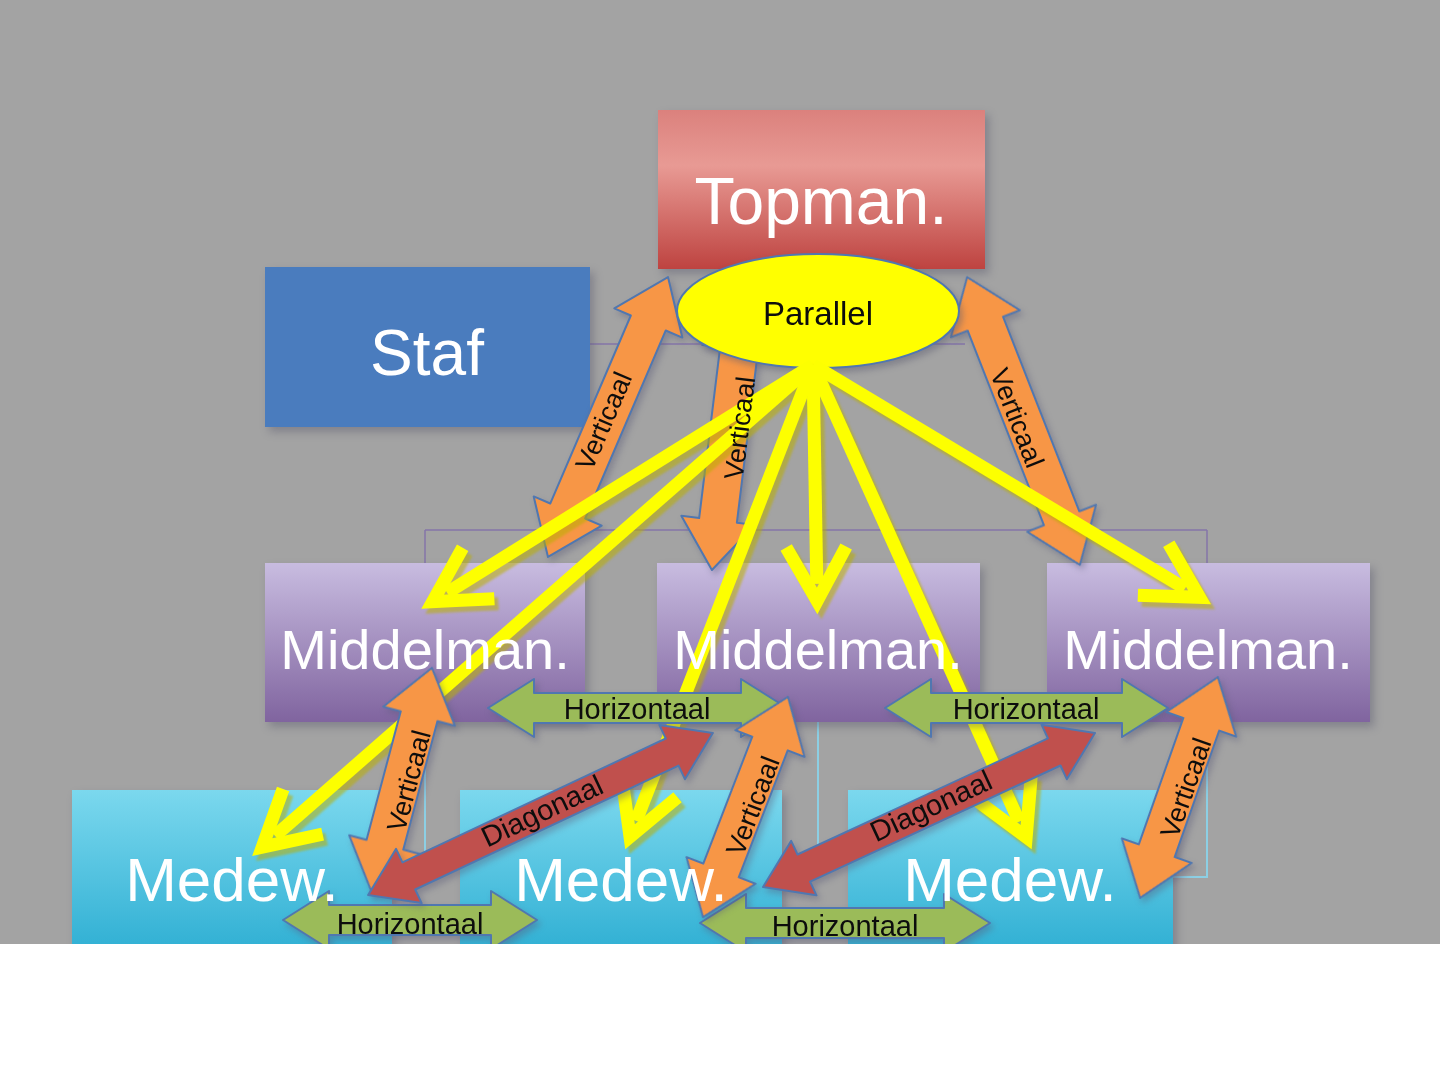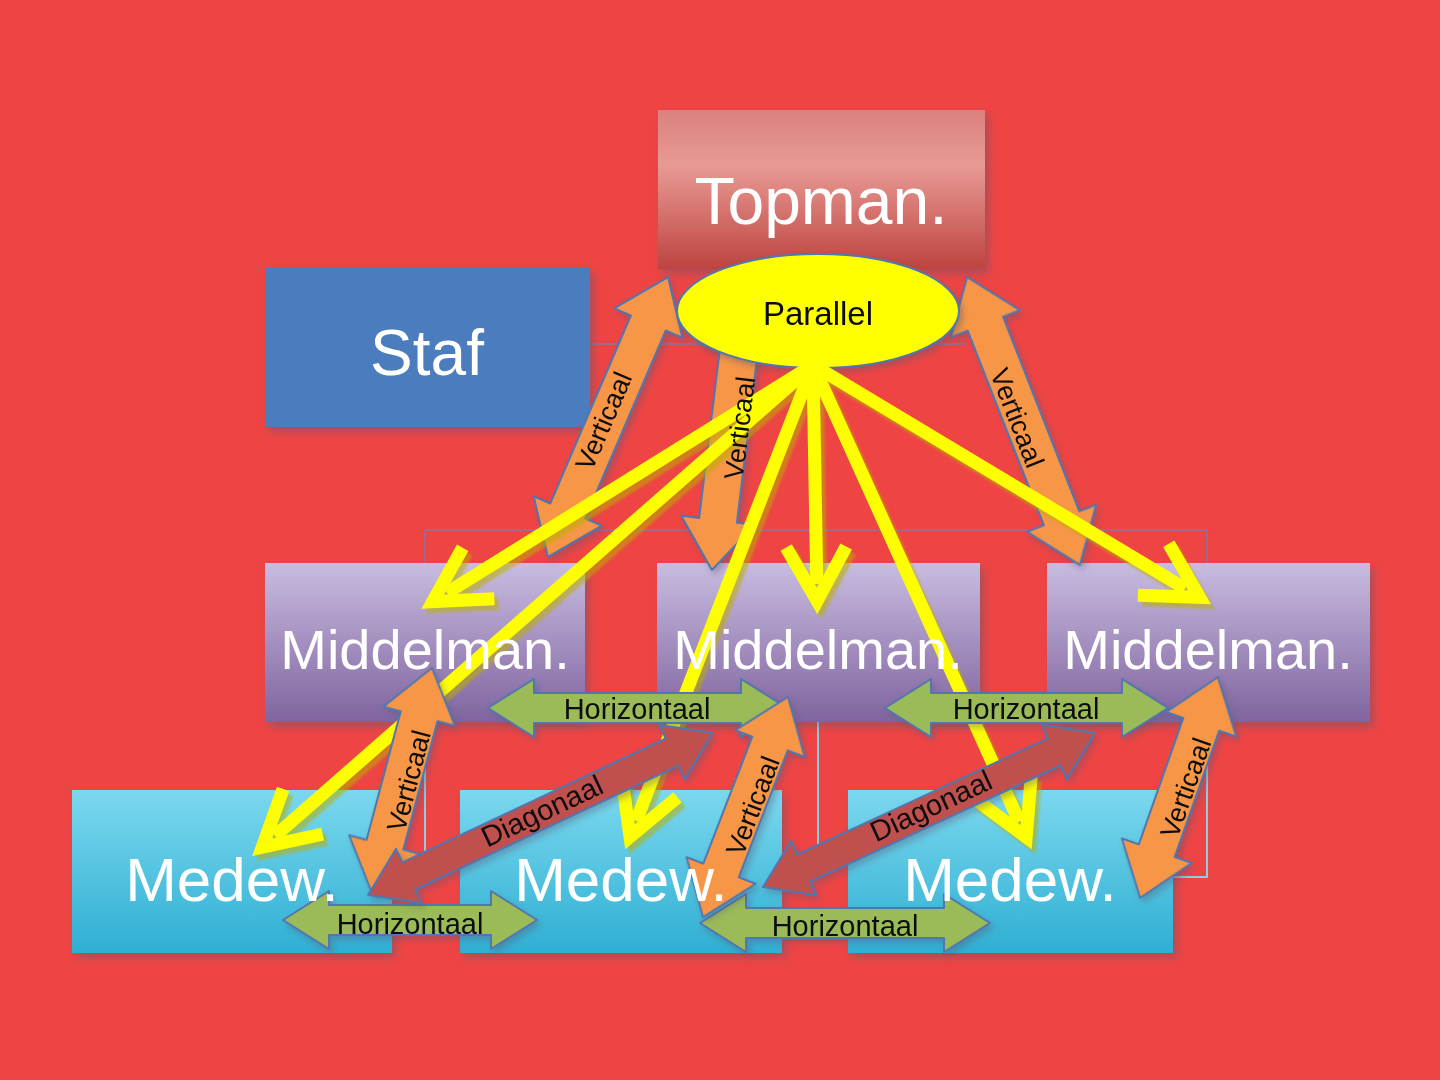--- a/index.html
+++ b/index.html
@@ -1,16 +1,16 @@
 <!DOCTYPE html>
 <html><head>
 <meta charset="utf-8">
 <style>
   html,body{margin:0;padding:0;background:#ffffff;}
-  .stage{position:relative;width:1440px;height:1080px;background:#ef4444;overflow:hidden;
+  .stage{position:relative;width:1440px;height:944px;background:#a3a3a3;overflow:hidden;
          font-family:"Liberation Sans", sans-serif;}
   svg{position:absolute;left:0;top:0;}
   .box-shadow{filter:drop-shadow(4px 5px 4px rgba(90,90,110,.45));}
   .arrow-shadow{filter:drop-shadow(3px 4px 3px rgba(90,90,120,.4));}
   .ray-shadow{filter:drop-shadow(4px 5px 1px rgba(185,175,0,.55));}
   .ellipse-shadow{filter:drop-shadow(3px 4px 3px rgba(90,90,110,.45));}
   .box-label{fill:#ffffff;}
   .arrow-label{fill:#0d0d0d;}
   text{font-family:"Liberation Sans", sans-serif;}
 </style>

